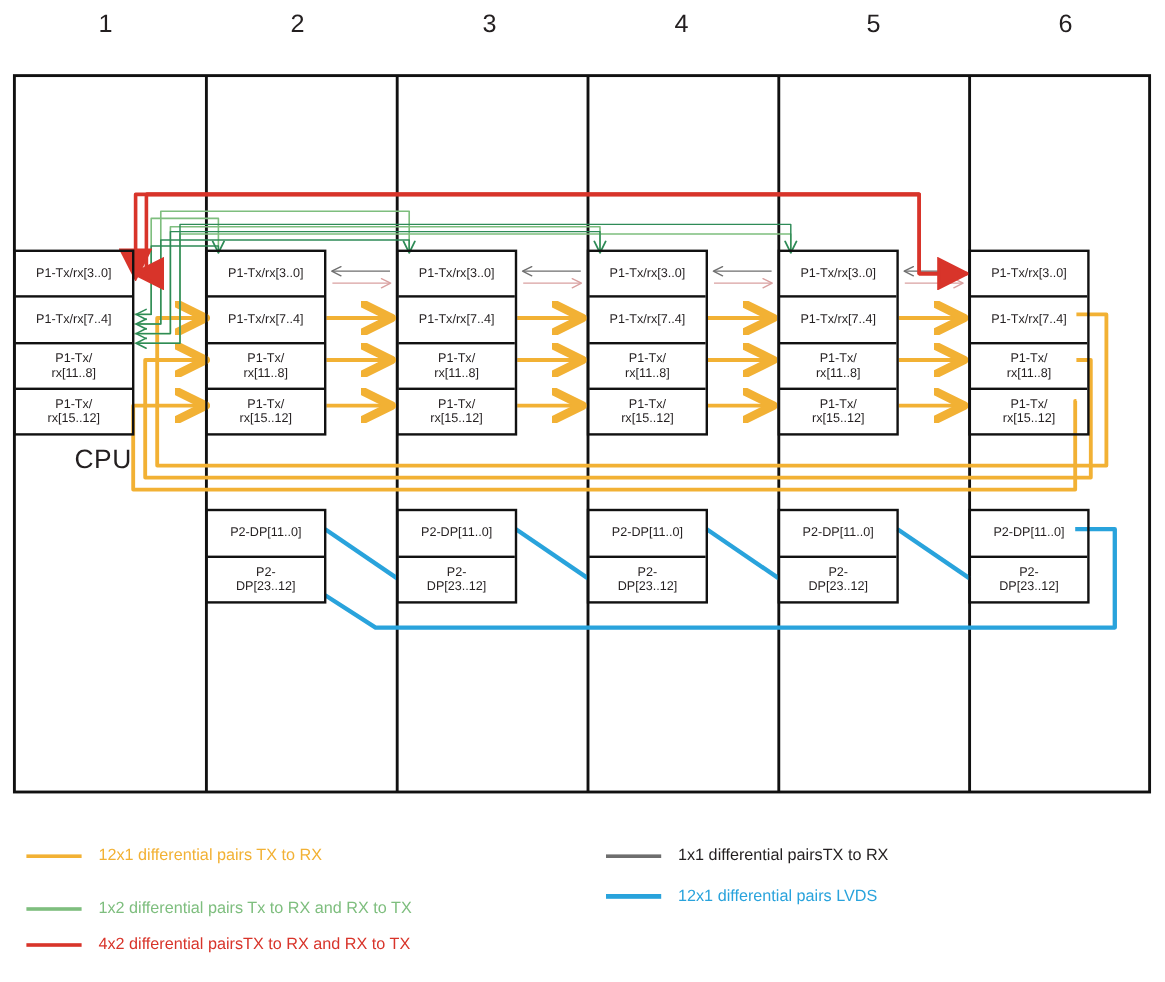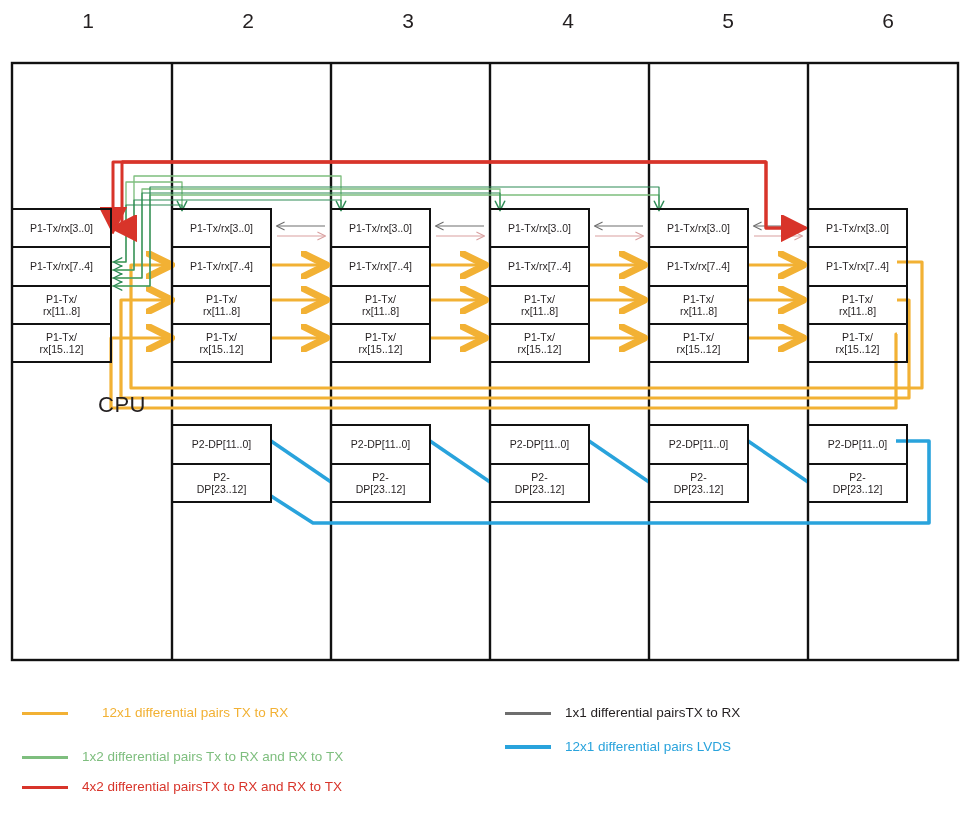--- a/index.html
+++ b/index.html
@@ -165,21 +165,21 @@
     </svg>
 
   <div class="conn-box" style="left:11px;top:208px;width:101px;height:155px;">
     <div class="conn-cell">P1-Tx/rx[3..0]</div>
     <div class="conn-cell">P1-Tx/rx[7..4]</div>
     <div class="conn-cell">P1-Tx/
 rx[11..8]</div>
     <div class="conn-cell">P1-Tx/
 rx[15..12]</div>
   </div>
-  <div class="cpu-label" style="left:62px;top:392px;margin-left:36px;">CPU</div>
+  <div class="cpu-label" style="left:62px;top:370px;">CPU</div>
 
   <div class="conn-box" style="left:171px;top:208px;width:101px;height:155px;">
     <div class="conn-cell">P1-Tx/rx[3..0]</div>
     <div class="conn-cell">P1-Tx/rx[7..4]</div>
     <div class="conn-cell">P1-Tx/
 rx[11..8]</div>
     <div class="conn-cell">P1-Tx/
 rx[15..12]</div>
   </div>
   <div class="conn-box" style="left:171px;top:424px;width:101px;height:79px;">
@@ -239,21 +239,21 @@
 rx[15..12]</div>
   </div>
   <div class="conn-box" style="left:807px;top:424px;width:101px;height:79px;">
     <div class="conn-cell">P2-DP[11..0]</div>
     <div class="conn-cell">P2-
 DP[23..12]</div>
   </div>
 
   <div class="legend">
 
-    <div class="legend-row" style="left:22px;top:16px;gap:20px;">
+    <div class="legend-row" style="left:22px;top:16px;">
       <span class="legend-swatch" style="border-top-color:#F2B134;"></span>
       <span class="legend-text" style="color:#F2B134;">12x1 differential pairs TX to RX</span>
     </div>
 
     <div class="legend-row" style="left:22px;top:60px;">
       <span class="legend-swatch" style="border-top-color:#7EBE7E;"></span>
       <span class="legend-text" style="color:#7EBE7E;">1x2 differential pairs Tx to RX and RX to TX</span>
     </div>
 
     <div class="legend-row" style="left:22px;top:90px;">

